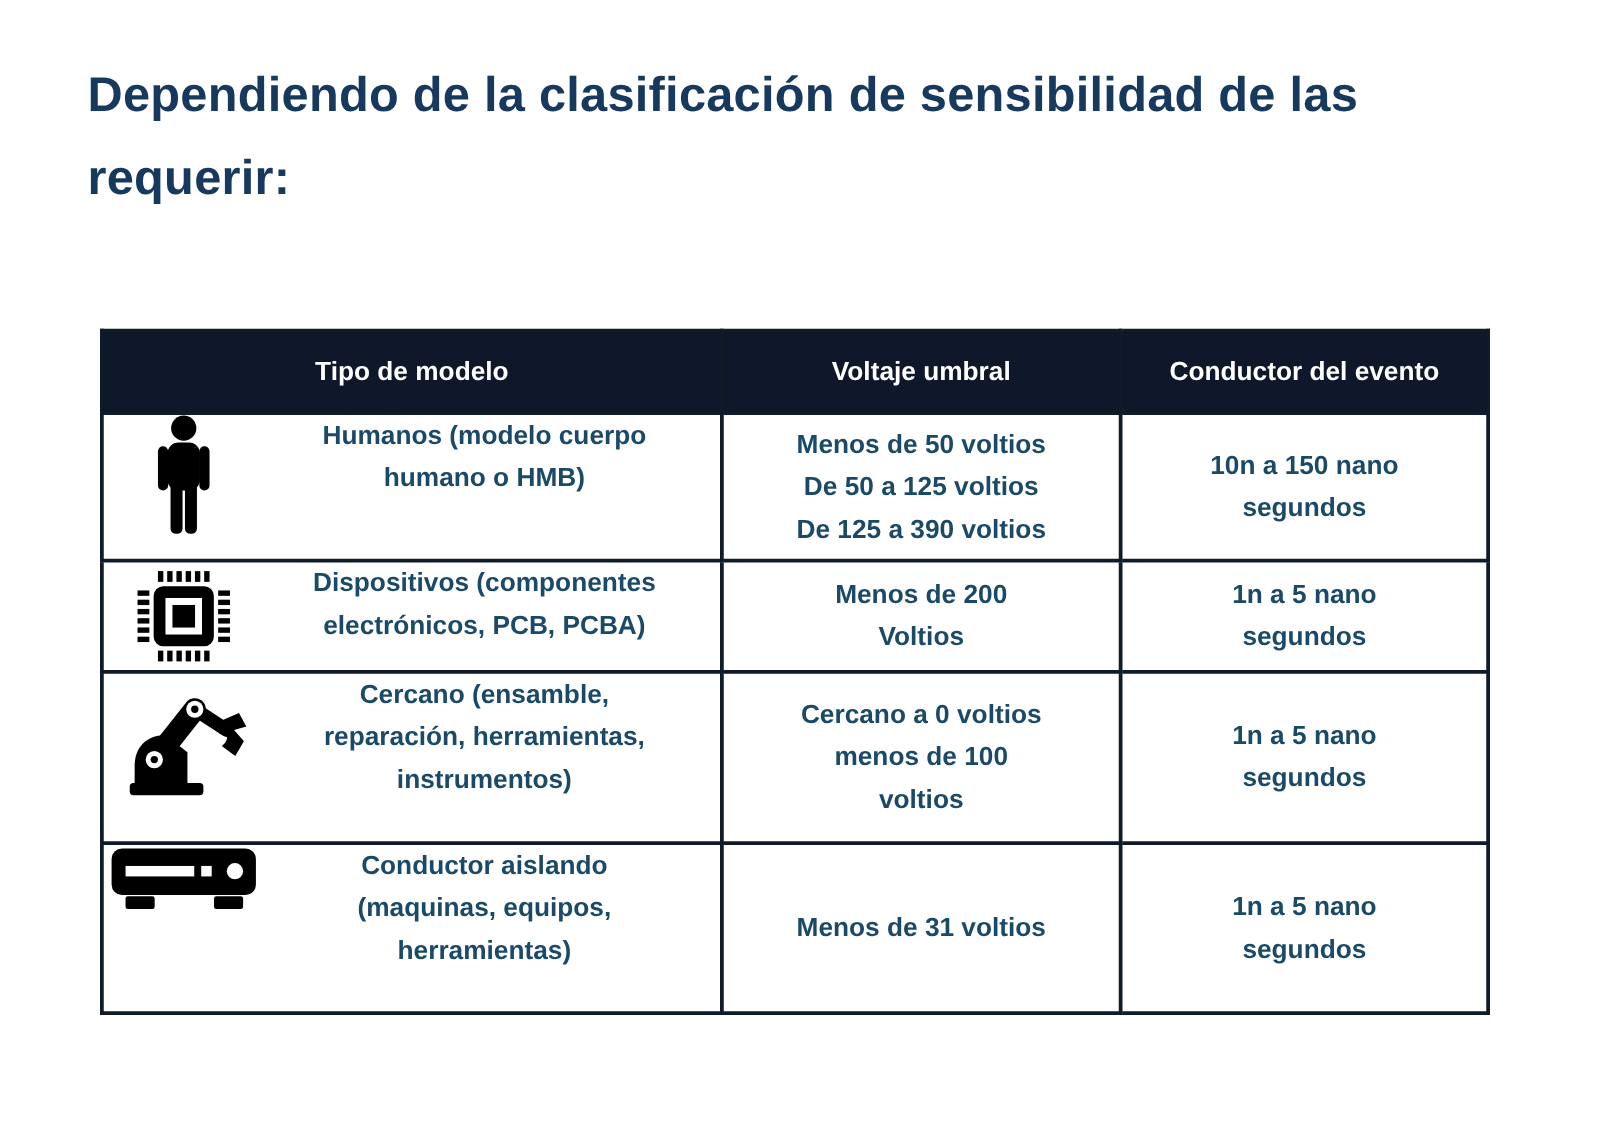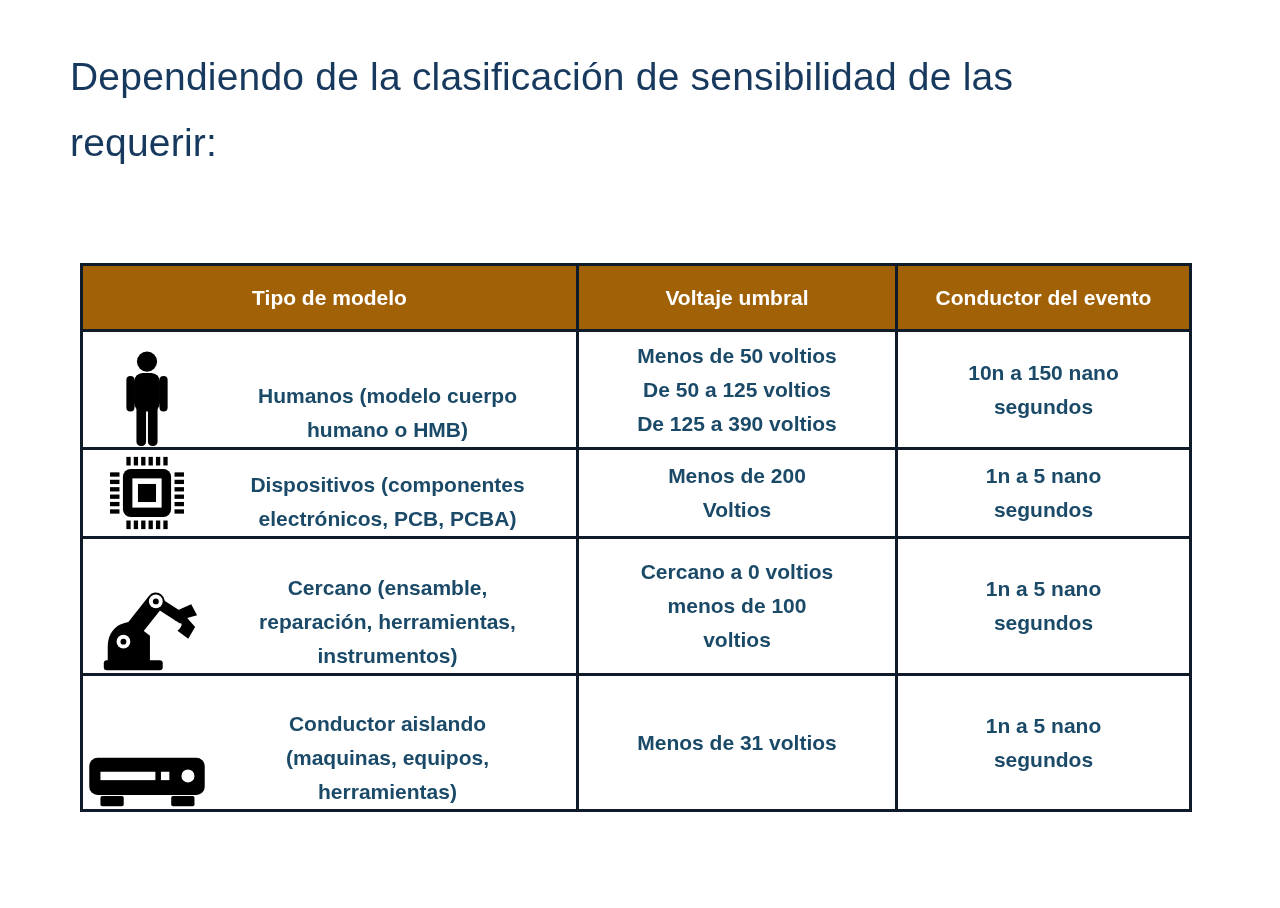--- a/index.html
+++ b/index.html
@@ -10,61 +10,61 @@
     font-family: "Liberation Sans", sans-serif;
     overflow: hidden;
     position: relative;
   }
   .page-title {
     position: absolute;
     left: 70px; top: 44px;
     width: 1160px;
     color: #17395e;
     font-size: 39px;
-    font-weight: normal;
+    font-weight: bold;
     line-height: 66px;
     letter-spacing: 0.2px;
     white-space: nowrap;
   }
   .esd-table-wrap {
     position: absolute;
     left: 80px; top: 263px;
   }
   table.esd-table {
     border-collapse: collapse;
     table-layout: fixed;
     width: 1109px;
   }
   table.esd-table th, table.esd-table td {
     border: 3px solid #0f1b28;
     padding: 0;
   }
   table.esd-table th {
-    background: #a16207;
+    background: #0f172a;
     color: #ffffff;
     font-size: 21px;
     font-weight: bold;
     height: 66px;
     text-align: center;
   }
   table.esd-table td {
     color: #1b4a68;
     font-size: 21px;
     font-weight: bold;
     line-height: 34px;
     text-align: center;
     vertical-align: middle;
   }
   tr.row-1 td { height: 118px; }
   tr.row-2 td { height: 86px; }
   tr.row-3 td { height: 137px; }
   tr.row-4 td { height: 136px; }
   .cell-flex {
     display: flex;
-    align-items: flex-end;
+    align-items: flex-start;
     width: 100%;
     height: 100%;
   }
   .icon-box {
     width: 128px;
     flex: 0 0 128px;
     display: flex;
     align-items: center;
     justify-content: center;
   }

